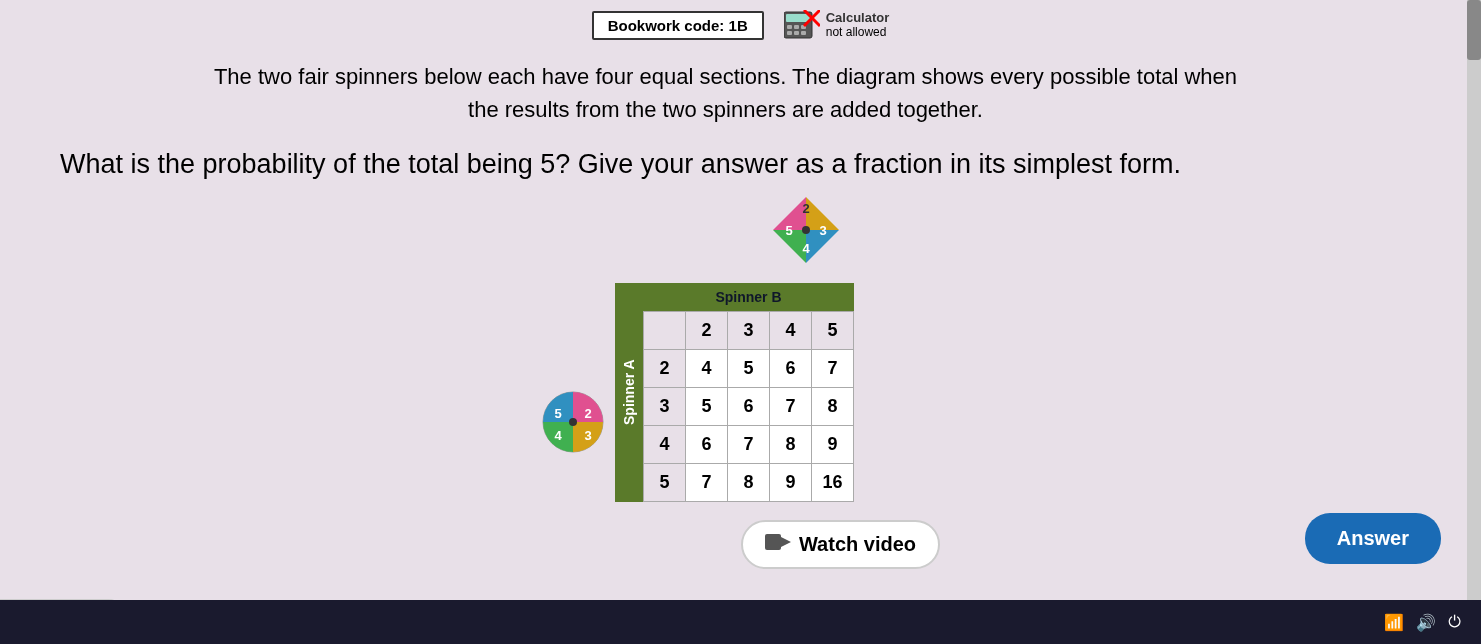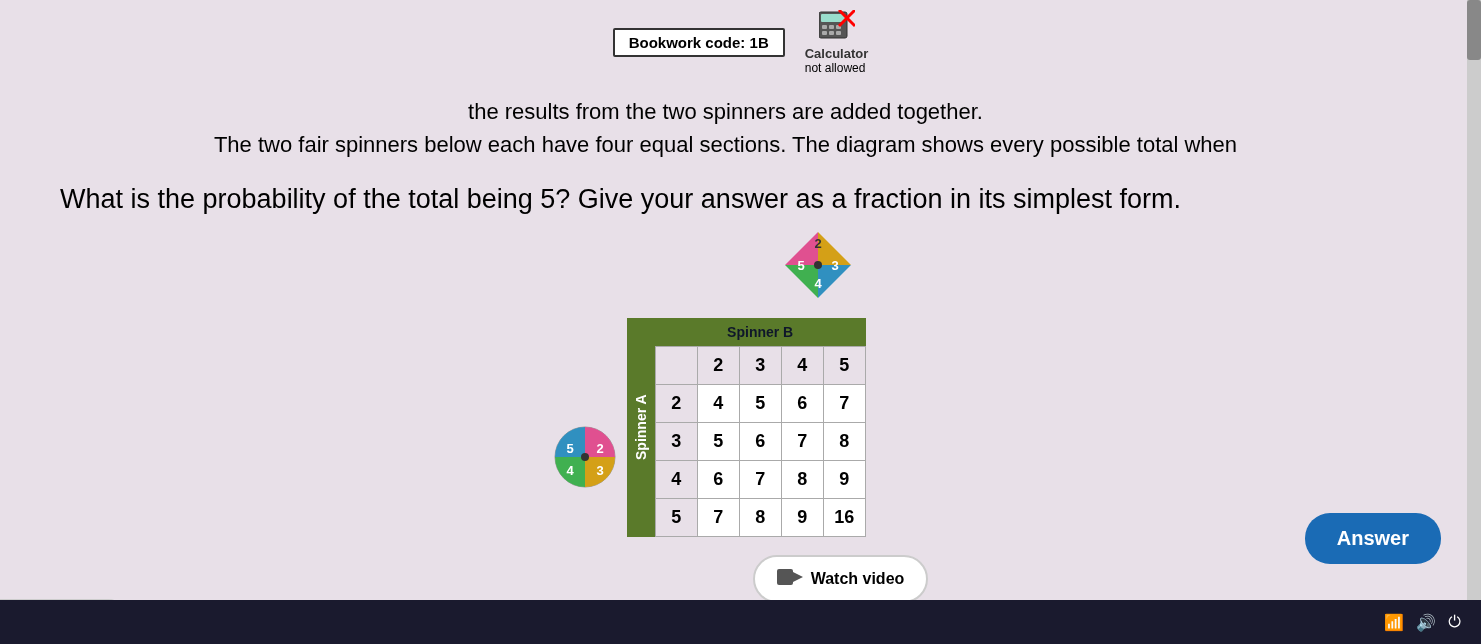--- a/index.html
+++ b/index.html
@@ -26,25 +26,23 @@
       border: 2px solid #333;
       padding: 4px 14px;
       font-weight: bold;
       font-size: 15px;
       background: white;
       border-radius: 2px;
     }
 
     .calculator-box {
       display: flex;
-      align-items: center;
       gap: 6px;
       font-size: 13px;
       color: #333;
-      flex-direction: column;
     }
 
     
     .scrollbar {
       position: absolute;
       right: 0;
       top: 0;
       width: 14px;
       height: 644px;
       background: #ccc;
@@ -188,21 +186,21 @@
 
     
     .watch-video-btn {
       display: flex;
       align-items: center;
       gap: 8px;
       background: white;
       border: 2px solid #ccc;
       border-radius: 25px;
       padding: 10px 22px;
-      font-size: 16px;
+      font-size: 20px;
       font-weight: bold;
       cursor: pointer;
       margin-top: 18px;
       margin-left: 200px;
     }
 
     
     .answer-btn {
       position: absolute;
       right: 40px;
@@ -277,22 +275,22 @@
     </svg>
     <div>
       <div style="font-size:13px; font-weight:bold;">Calculator</div>
       <div style="font-size:12px; color:#000000;">not allowed</div>
     </div>
   </div>
 </div>
 
 <div class="question-area">
   <div class="question-main">
+    <div>The two fair spinners below each have four equal sections. The diagram shows every possible total when</div>
     <div>the results from the two spinners are added together.</div>
-    <div>The two fair spinners below each have four equal sections. The diagram shows every possible total when</div>
   </div>
   <div class="question-sub">What is the probability of the total being 5? Give your answer as a fraction in its simplest form.</div>
 </div>
 
 <div class="diagram-area">
   <div style="display:flex; flex-direction:column; align-items:flex-start;">
 
     <div style="display:flex; flex-direction:column; align-items:center; margin-left:230px; margin-bottom:4px;">
 
       <div class="diamond">

